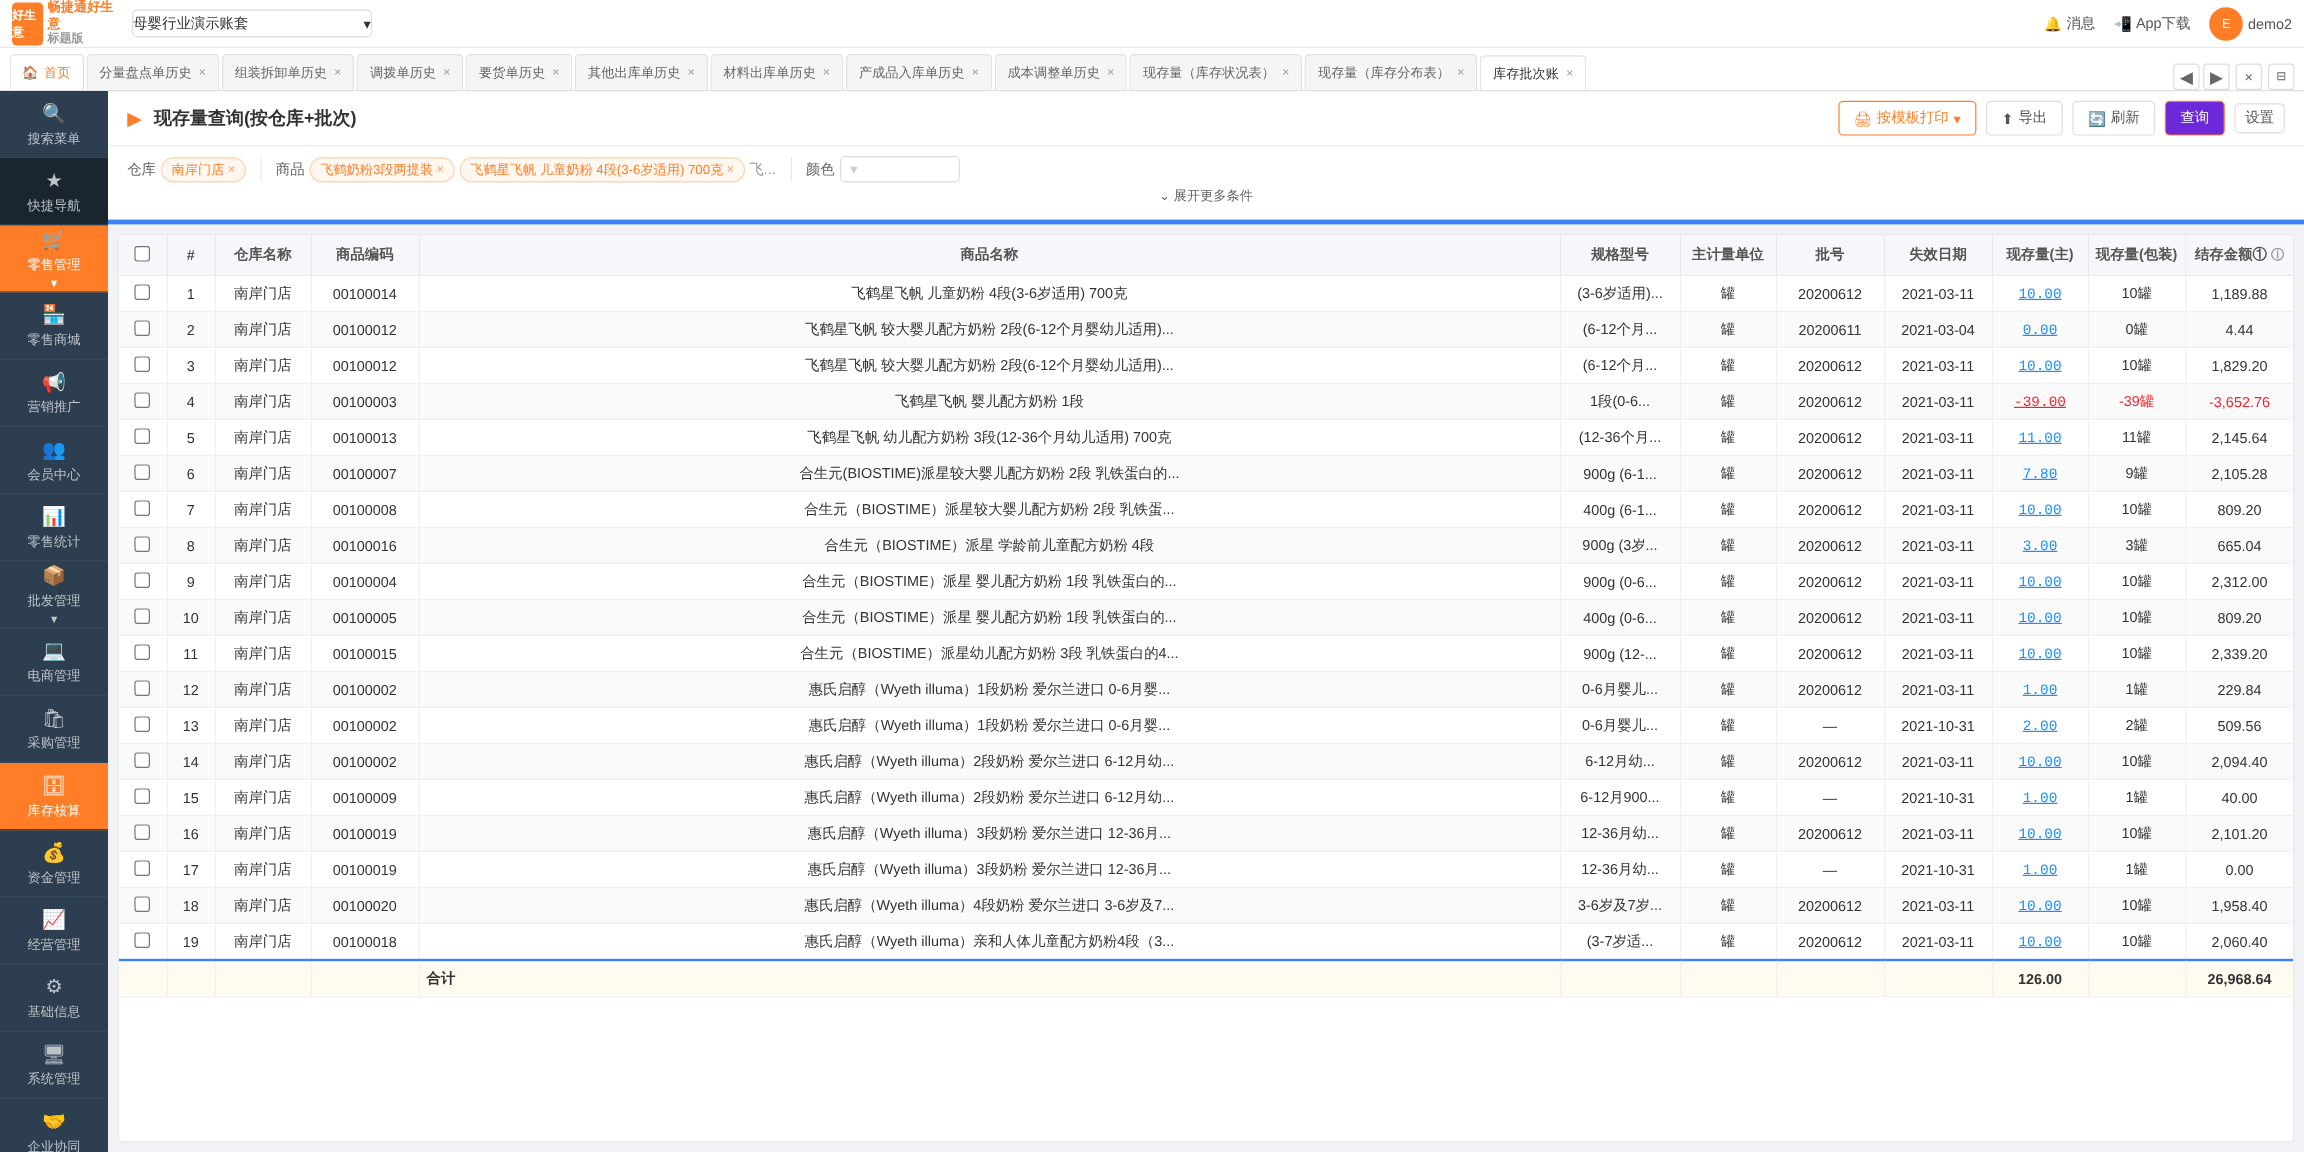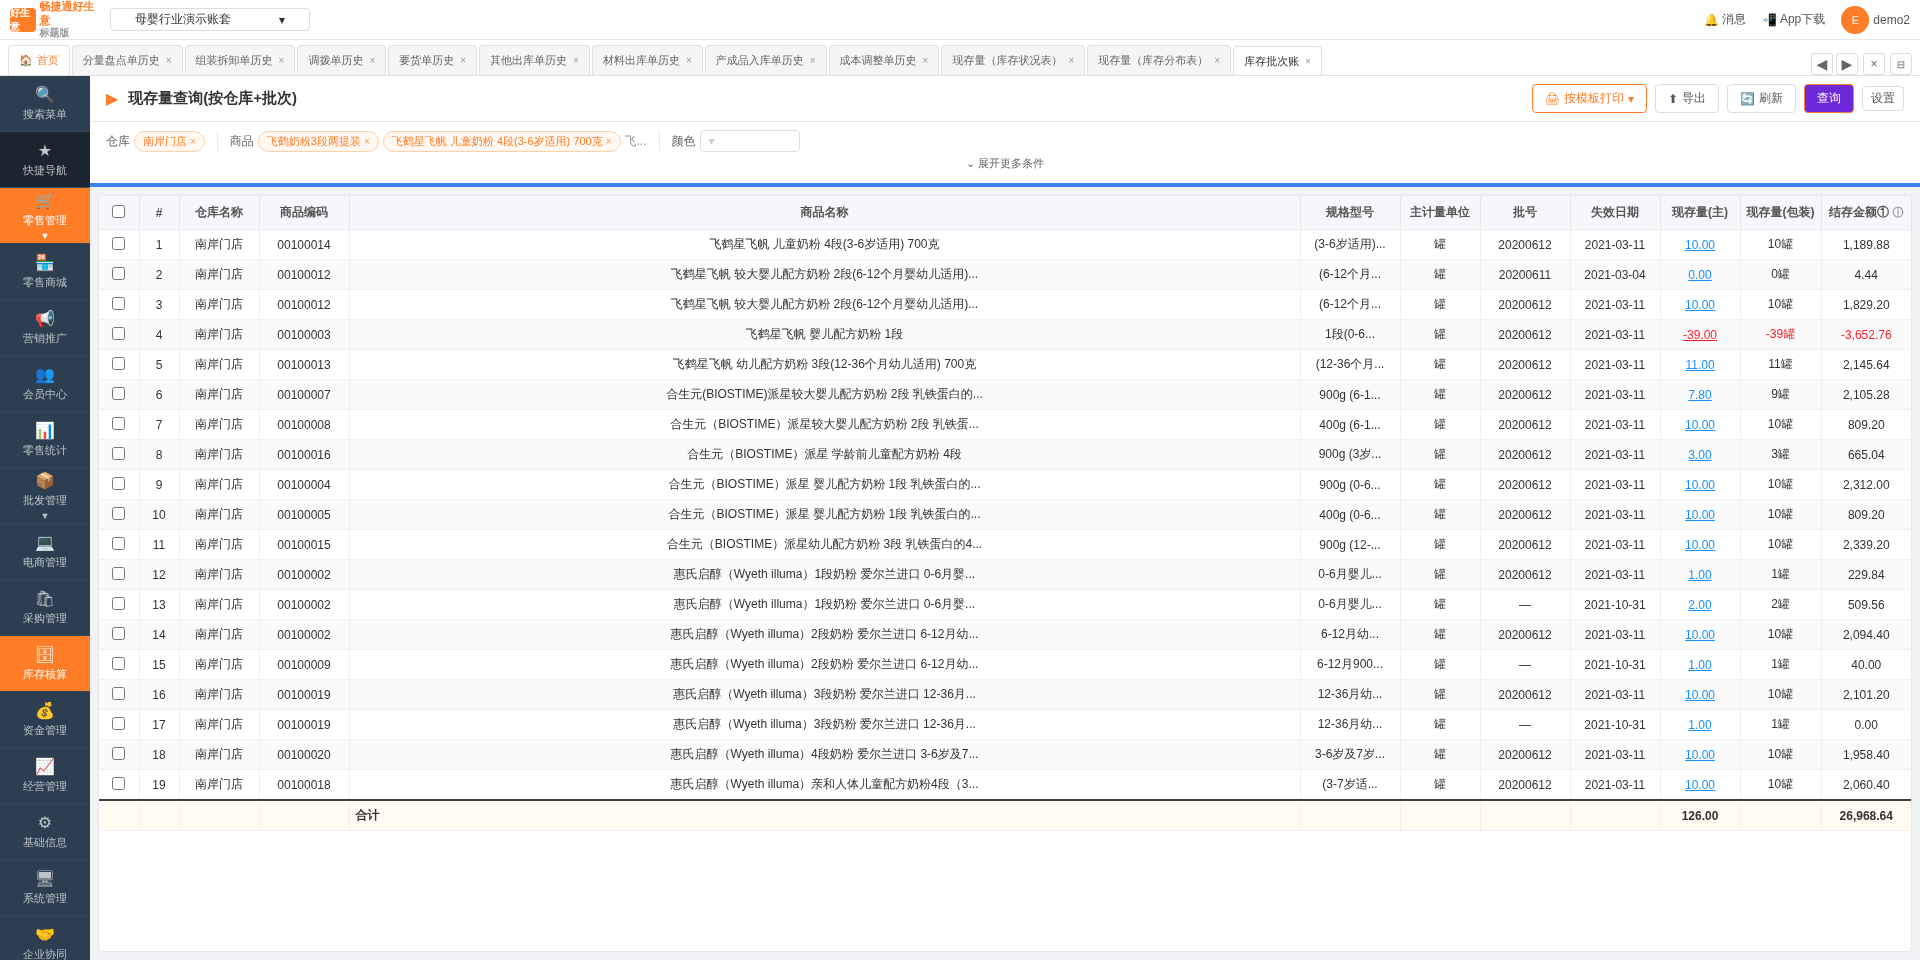--- a/index.html
+++ b/index.html
@@ -1,22 +1,22 @@
 <!DOCTYPE html>
 <html><head>
   <meta charset="utf-8">
   <style>
     * { box-sizing: border-box; margin: 0; padding: 0; }
     body { font-family: 'Microsoft YaHei', Arial, sans-serif; font-size: 12px; background: #f5f5f5; color: #333; width: 1920px; height: 960px; overflow: hidden; display: flex; flex-direction: column; }
 
     
     .top-bar { height: 40px; background: #fff; border-bottom: 1px solid #e8e8e8; display: flex; align-items: center; padding: 0 10px; gap: 10px; flex-shrink: 0; }
     .logo { display: flex; align-items: center; gap: 4px; font-size: 13px; font-weight: bold; color: #ff7d26; width: 90px; }
-    .logo-icon { width: 28px; height: 24px; background: #ff7d26; border-radius: 4px; display: flex; align-items: center; justify-content: center; color: white; font-size: 10px; }
-    .breadcrumb-selector { flex: 0 0 200px; display: flex; align-items: center; gap: 4px; border: 1px solid #ddd; border-radius: 4px; padding: 2px 24px; background: #fff; cursor: pointer; font-size: 12px; }
+    .logo-icon { width: 28px; height: 36px; background: #ff7d26; border-radius: 4px; display: flex; align-items: center; justify-content: center; color: white; font-size: 10px; }
+    .breadcrumb-selector { flex: 0 0 200px; display: flex; align-items: center; gap: 4px; border: 1px solid #ddd; border-radius: 4px; padding: 2px 0; background: #fff; cursor: pointer; font-size: 12px; }
     .top-bar-right { margin-left: auto; display: flex; align-items: center; gap: 16px; font-size: 12px; color: #555; }
     .top-bar-right span { cursor: pointer; display: flex; align-items: center; gap: 3px; }
     .avatar { width: 28px; height: 28px; border-radius: 50%; background: #ff7d26; display: flex; align-items: center; justify-content: center; color: white; font-size: 11px; }
 
     
     .tab-bar { height: 36px; background: #fff; border-bottom: 1px solid #e0e0e0; display: flex; align-items: flex-end; padding: 0 8px; overflow: hidden; flex-shrink: 0; }
     .tab { display: flex; align-items: center; gap: 4px; padding: 6px 10px; border: 1px solid #e0e0e0; border-bottom: none; border-radius: 4px 4px 0 0; background: #f5f5f5; cursor: pointer; font-size: 11px; color: #666; white-space: nowrap; margin-right: 2px; height: 30px; }
     .tab.active { background: #fff; color: #333; border-bottom: 1px solid #fff; margin-bottom: -1px; }
     .tab .close-btn { font-size: 10px; color: #999; cursor: pointer; margin-left: 2px; }
     .tab.home { background: #fff; color: #ff7d26; border-color: #e0e0e0; }
@@ -59,24 +59,24 @@
     
     .table-wrapper { flex: 1; overflow: auto; padding: 0; background: #fff; margin: 8px; border-radius: 4px; border: 1px solid #e8e8e8; }
     table { width: 100%; border-collapse: collapse; font-size: 12px; }
     thead tr { background: #f5f7fa; }
     thead th { padding: 8px 6px; text-align: center; border-bottom: 1px solid #e8e8e8; border-right: 1px solid #e8e8e8; color: #555; font-weight: 600; white-space: nowrap; position: sticky; top: 0; background: #f5f7fa; z-index: 10; }
     thead th:last-child { border-right: none; }
     tbody tr { background: #fff; }
     tbody tr:nth-child(even) { background: #fafafa; }
     tbody td { padding: 6px 6px; text-align: center; border-bottom: 1px solid #f0f0f0; border-right: 1px solid #f0f0f0; color: #333; white-space: nowrap; overflow: hidden; text-overflow: ellipsis; max-width: 180px; }
     tbody td:last-child { border-right: none; }
-    .td-link { color: #1890ff; cursor: pointer; text-decoration: underline; }
+    .td-link { color: #1890ff; cursor: pointer; text-decoration: underline; font-family: Liberation Mono, monospace; }
     .td-red { color: #f5222d; }
     .td-left { text-align: left; }
-    .summary-row td { background: #fffbf0; font-weight: bold; color: #333; border-top: 2px solid #404040; }
+    .summary-row td { background: #fffbf0; font-weight: bold; color: #333; border-top: 2px solid #3b82f6; }
     .col-checkbox { width: 40px; }
     .col-no { width: 40px; }
     .col-warehouse { width: 80px; }
     .col-code { width: 90px; }
     .col-name { min-width: 200px; text-align: center; }
     .col-spec { width: 100px; }
     .col-unit { width: 80px; }
     .col-batch { width: 90px; }
     .col-expire { width: 90px; }
     .col-stock { width: 80px; }

